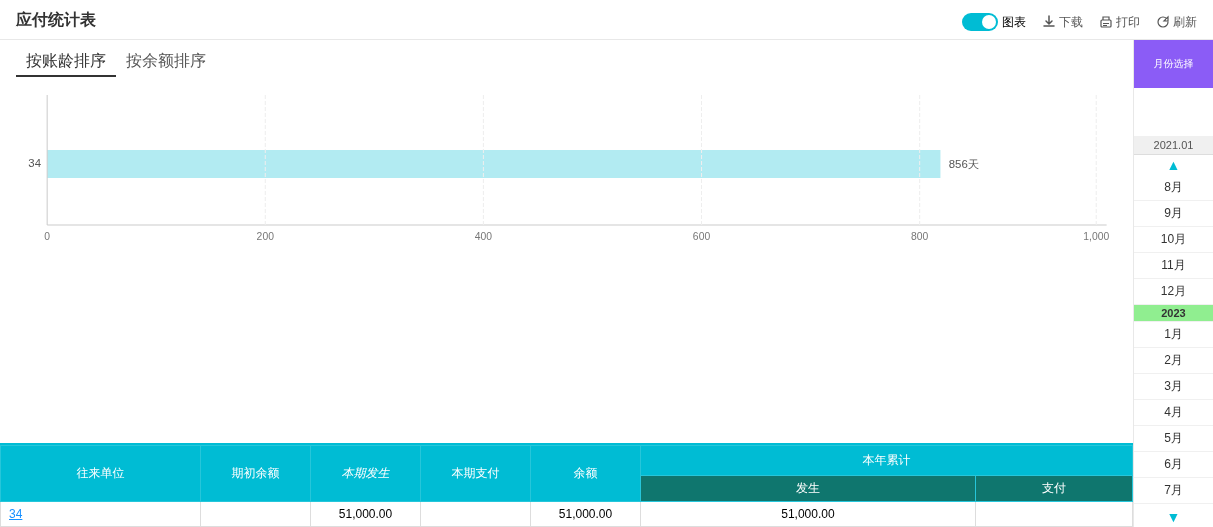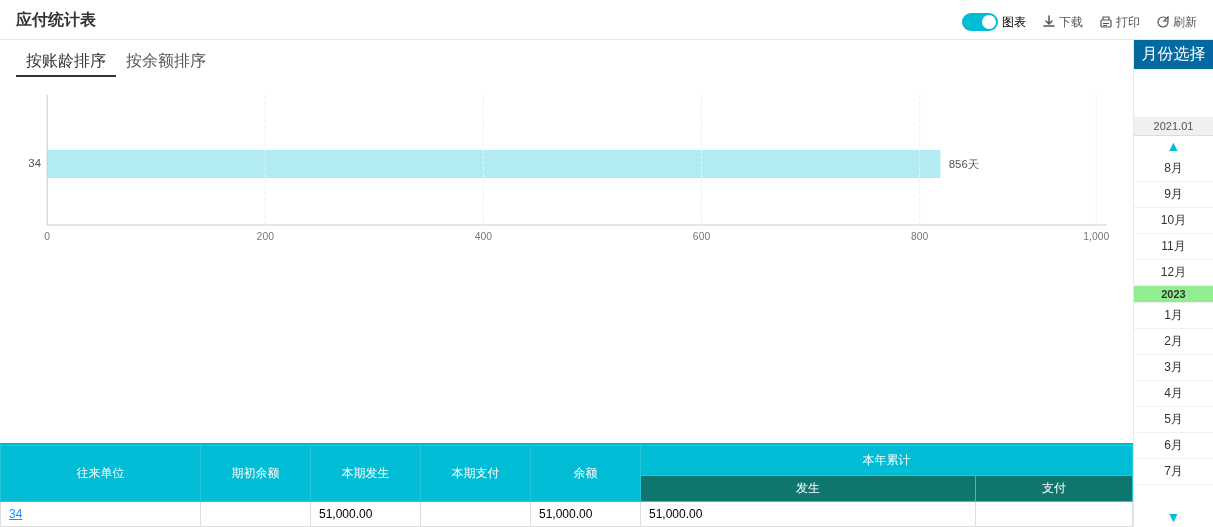--- a/index.html
+++ b/index.html
@@ -31,26 +31,26 @@
     .sort-btn.active { color: #333; border-bottom: 2px solid #333; }
 
     
     .chart-svg-wrap { flex: 1; padding: 0 16px; position: relative; }
 
     
     .table-wrap { border-top: 2px solid #00bcd4; }
     table { width: 100%; border-collapse: collapse; font-size: 12px; }
     .table-header-row th { background: #00bcd4; color: #fff; text-align: center; padding: 6px 4px; border: 1px solid #26c6da; font-weight: normal; }
     .table-subheader-row th { background: #0f766e; color: #fff; text-align: center; padding: 4px; border: 1px solid #26c6da; font-weight: normal; }
-    .table-data-row td { padding: 5px 8px; border: 1px solid #ddd; text-align: left; background: #fff; }
+    .table-data-row td { padding: 5px 8px; border: 1px solid #ddd; text-align: center; background: #fff; }
     .table-data-row td:first-child { text-align: left; color: #1890ff; text-decoration: underline; cursor: pointer; }
 
     
     .sidebar { width: 80px; background: #fff; border-left: 1px solid #e8e8e8; display: flex; flex-direction: column; font-size: 12px; overflow: hidden; }
-    .sidebar-title { background: #0369a1; color: #fff; text-align: center; padding: 4px 2px; font-size: 16px; }
+    .sidebar-title { background: #8b5cf6; color: #fff; text-align: center; padding: 17px 2px; font-size: 10px; }
     .sidebar-year-label { background: #f0f0f0; text-align: center; padding: 3px; color: #555; font-size: 11px; border-bottom: 1px solid #ddd; margin-top: 48px; }
     .sidebar-scroll { flex: 1; overflow-y: auto; }
     .sidebar-nav-btn { text-align: center; padding: 2px; cursor: pointer; color: #00bcd4; font-size: 14px; }
     .sidebar-month { text-align: center; padding: 4px 2px; cursor: pointer; color: #333; border-bottom: 1px solid #f0f0f0; }
     .sidebar-month.year-label { background: #90EE90; color: #333; font-weight: bold; font-size: 11px; padding: 2px; }
   </style>
 </head>
 <body>
 
 <div class="page-container">
@@ -124,21 +124,21 @@
           <line x1="1040" y1="10" x2="1040" y2="140" stroke="#eee" stroke-width="1" stroke-dasharray="4,2"></line>
         </svg>
       </div>
 
       <div class="table-wrap">
         <table>
           <thead>
             <tr class="table-header-row">
               <th rowspan="2" style="width:200px;">往来单位</th>
               <th rowspan="2" style="width:110px;">期初余额</th>
-              <th rowspan="2" style="width:110px;">本期发生</th>
+              <th rowspan="2" style="width:110px;font-style:italic;">本期发生</th>
               <th rowspan="2" style="width:110px;">本期支付</th>
               <th rowspan="2" style="width:110px;">余额</th>
               <th colspan="2" style="width:220px;">本年累计</th>
             </tr>
             <tr class="table-subheader-row">
               <th>发生</th>
               <th>支付</th>
             </tr>
           </thead>
           <tbody>

